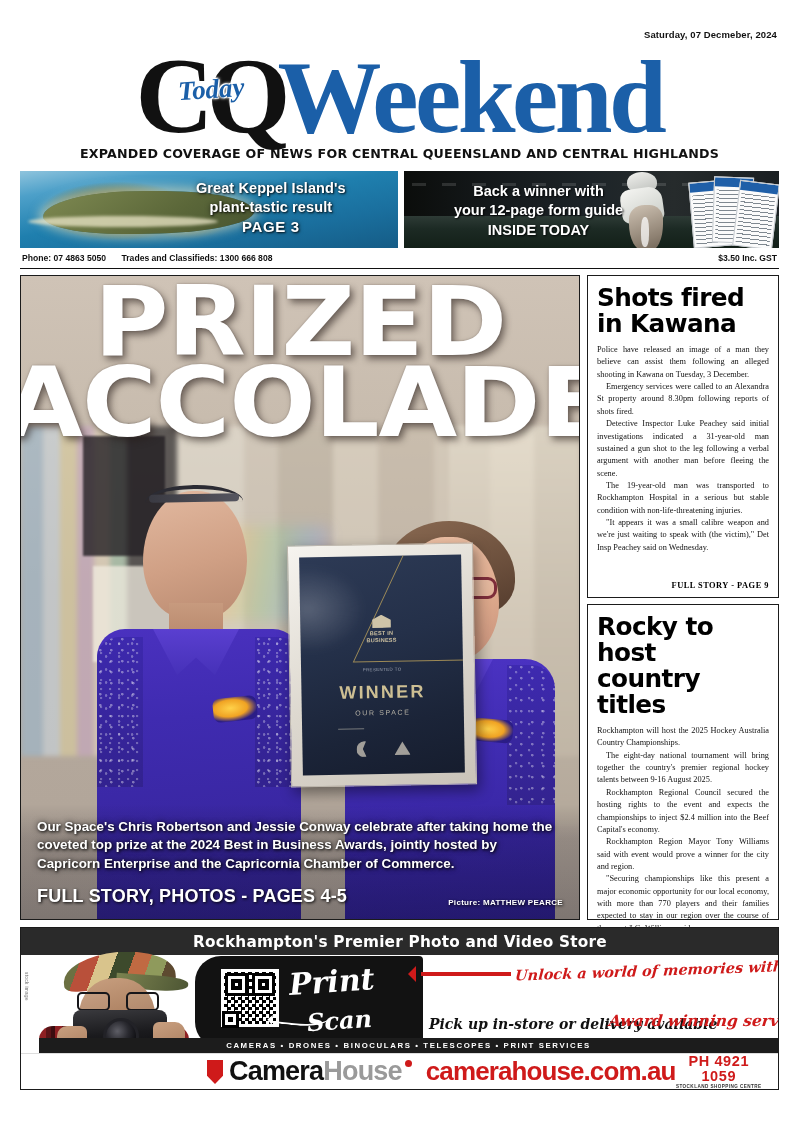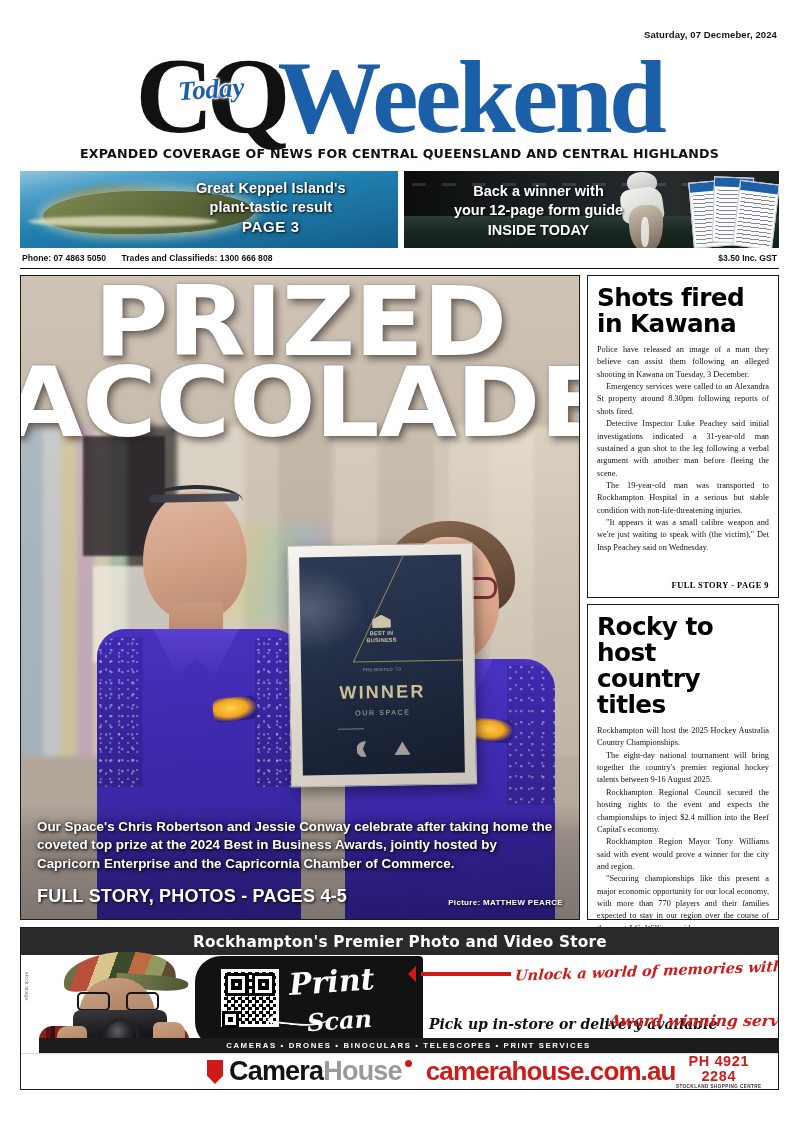--- a/index.html
+++ b/index.html
@@ -1125,20 +1125,20 @@
 
     <div class="ad-footer">
       <div class="ch-mark"></div>
       <div class="ch-logo">
         <span class="ch-camera">Camera</span>
         <span class="ch-house">House</span>
         <span class="ch-dot"></span>
       </div>
       <div class="ch-url">camerahouse.com.au</div>
       <div class="ch-phone">
-        <span class="ph">PH 4921 2284</span>
+        <span class="ph">PH 4921 1059</span>
         <span class="addr">STOCKLAND SHOPPING CENTRE</span>
       </div>
     </div>
 
   </div>
 
 </div>
 
 </body></html>

